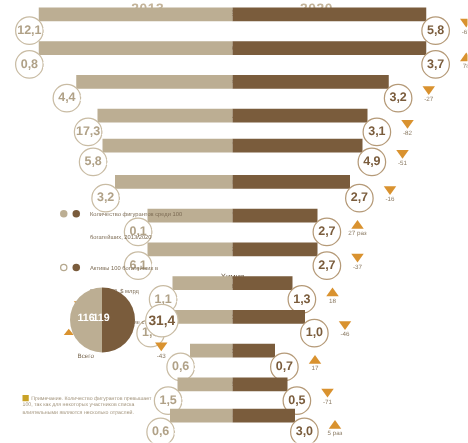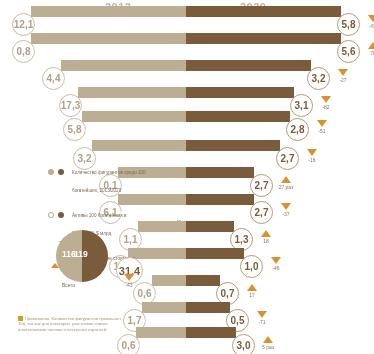--- a/index.html
+++ b/index.html
@@ -88,21 +88,21 @@
     position:absolute;left:34px;top:2px;width:52px;height:52px;border-radius:50%;
     background:linear-gradient(90deg,#bcae93 0 50%,#7a5c3c 50% 100%);
   }
   .tcirc{
     position:absolute;top:15px;width:27px;height:27px;border-radius:50%;
     background:#ffffff;border:1px solid #c9bca4;
     display:flex;align-items:center;justify-content:center;
     font-size:11px;font-weight:bold;box-sizing:border-box;
   }
   .tcirc.l{left:0;color:#b0a187;}
-  .tcirc.r{left:94px;color:#7a5c3c;margin-top:14px;}
+  .tcirc.r{left:94px;color:#7a5c3c;}
   .tnum{position:absolute;top:21px;font-size:8.5px;font-weight:bold;color:#ffffff;}
   .tnum.a{left:40px;}
   .tnum.b{left:52px;}
   .tlabel{position:absolute;left:40px;top:54px;font-size:5px;color:#7b6a53;}
   .tdelta{position:absolute;left:96px;top:46px;width:22px;text-align:center;}
 
   
   #note{
     position:absolute;left:18px;top:316px;width:112px;
     font-size:4.2px;line-height:5.4px;color:#a3957e;
@@ -131,21 +131,21 @@
           <div class="dtxt">-67</div>
         </div>
       </div>
       <div class="row" style="top: 33px;">
         <div class="cat-label" style="left: 186px;">Недвижимость</div>
         <div class="bar left" style="left: 31px; width: 155px;"></div>
         <div class="bar right" style="left: 186px; width: 155px;"></div>
         <div class="circ" style="left: 12px;">0,8</div>
         <div class="cnt" style="left: 34px;">14</div>
         <div class="cnt" style="left: 332px;">17</div>
-        <div class="circ right" style="left: 337px;">5,6</div>
+        <div class="circ right" style="left: 337px;">3,7</div>
         <div class="delta" style="left: 362px;">
           <div class="tri up"></div>
           <div class="dtxt">78</div>
         </div>
       </div>
       <div class="row" style="top: 60px;">
         <div class="cat-label" style="left: 186px;">Розничная торговля</div>
         <div class="bar left" style="left: 61px; width: 125px;"></div>
         <div class="bar right" style="left: 186px; width: 125px;"></div>
         <div class="brk" style="left: 85px;">//</div>
@@ -171,21 +171,21 @@
           <div class="dtxt">-82</div>
         </div>
       </div>
       <div class="row" style="top: 111px;">
         <div class="cat-label" style="left: 186px;">АПК</div>
         <div class="bar left" style="left: 82px; width: 104px;"></div>
         <div class="bar right" style="left: 186px; width: 104px;"></div>
         <div class="circ" style="left: 63px;">5,8</div>
         <div class="cnt" style="left: 85px;">20</div>
         <div class="cnt" style="left: 281px;">15</div>
-        <div class="circ right" style="left: 286px;">2,8</div>
+        <div class="circ right" style="left: 286px;">4,9</div>
         <div class="delta" style="left: 311px;">
           <div class="tri down"></div>
           <div class="dtxt">-51</div>
         </div>
       </div>
       <div class="row" style="top: 140px;">
         <div class="cat-label" style="left: 186px;">Пищевая промышленность и алкоголь</div>
         <div class="bar left" style="left: 92px; width: 94px;"></div>
         <div class="bar right" style="left: 186px; width: 94px;"></div>
         <div class="circ" style="left: 73px;">3,2</div>
@@ -262,21 +262,21 @@
         <div class="circ right" style="left: 216px;">0,7</div>
         <div class="delta" style="left: 241px;">
           <div class="tri up"></div>
           <div class="dtxt">17</div>
         </div>
       </div>
       <div class="row" style="top: 302px;">
         <div class="cat-label" style="left: 186px;">Финансы</div>
         <div class="bar left" style="left: 142px; width: 44px;"></div>
         <div class="bar right" style="left: 186px; width: 44px;"></div>
-        <div class="circ" style="left: 123px;">1,7</div>
+        <div class="circ" style="left: 123px;">1,5</div>
         <div class="cnt" style="left: 145px;">3</div>
         <div class="cnt" style="left: 221px;">1</div>
         <div class="circ right" style="left: 226px;">0,5</div>
         <div class="delta" style="left: 251px;">
           <div class="tri down"></div>
           <div class="dtxt">-71</div>
         </div>
       </div>
       <div class="row" style="top: 327px;">
         <div class="cat-label" style="left: 186px;">Прочие отрасли</div>

